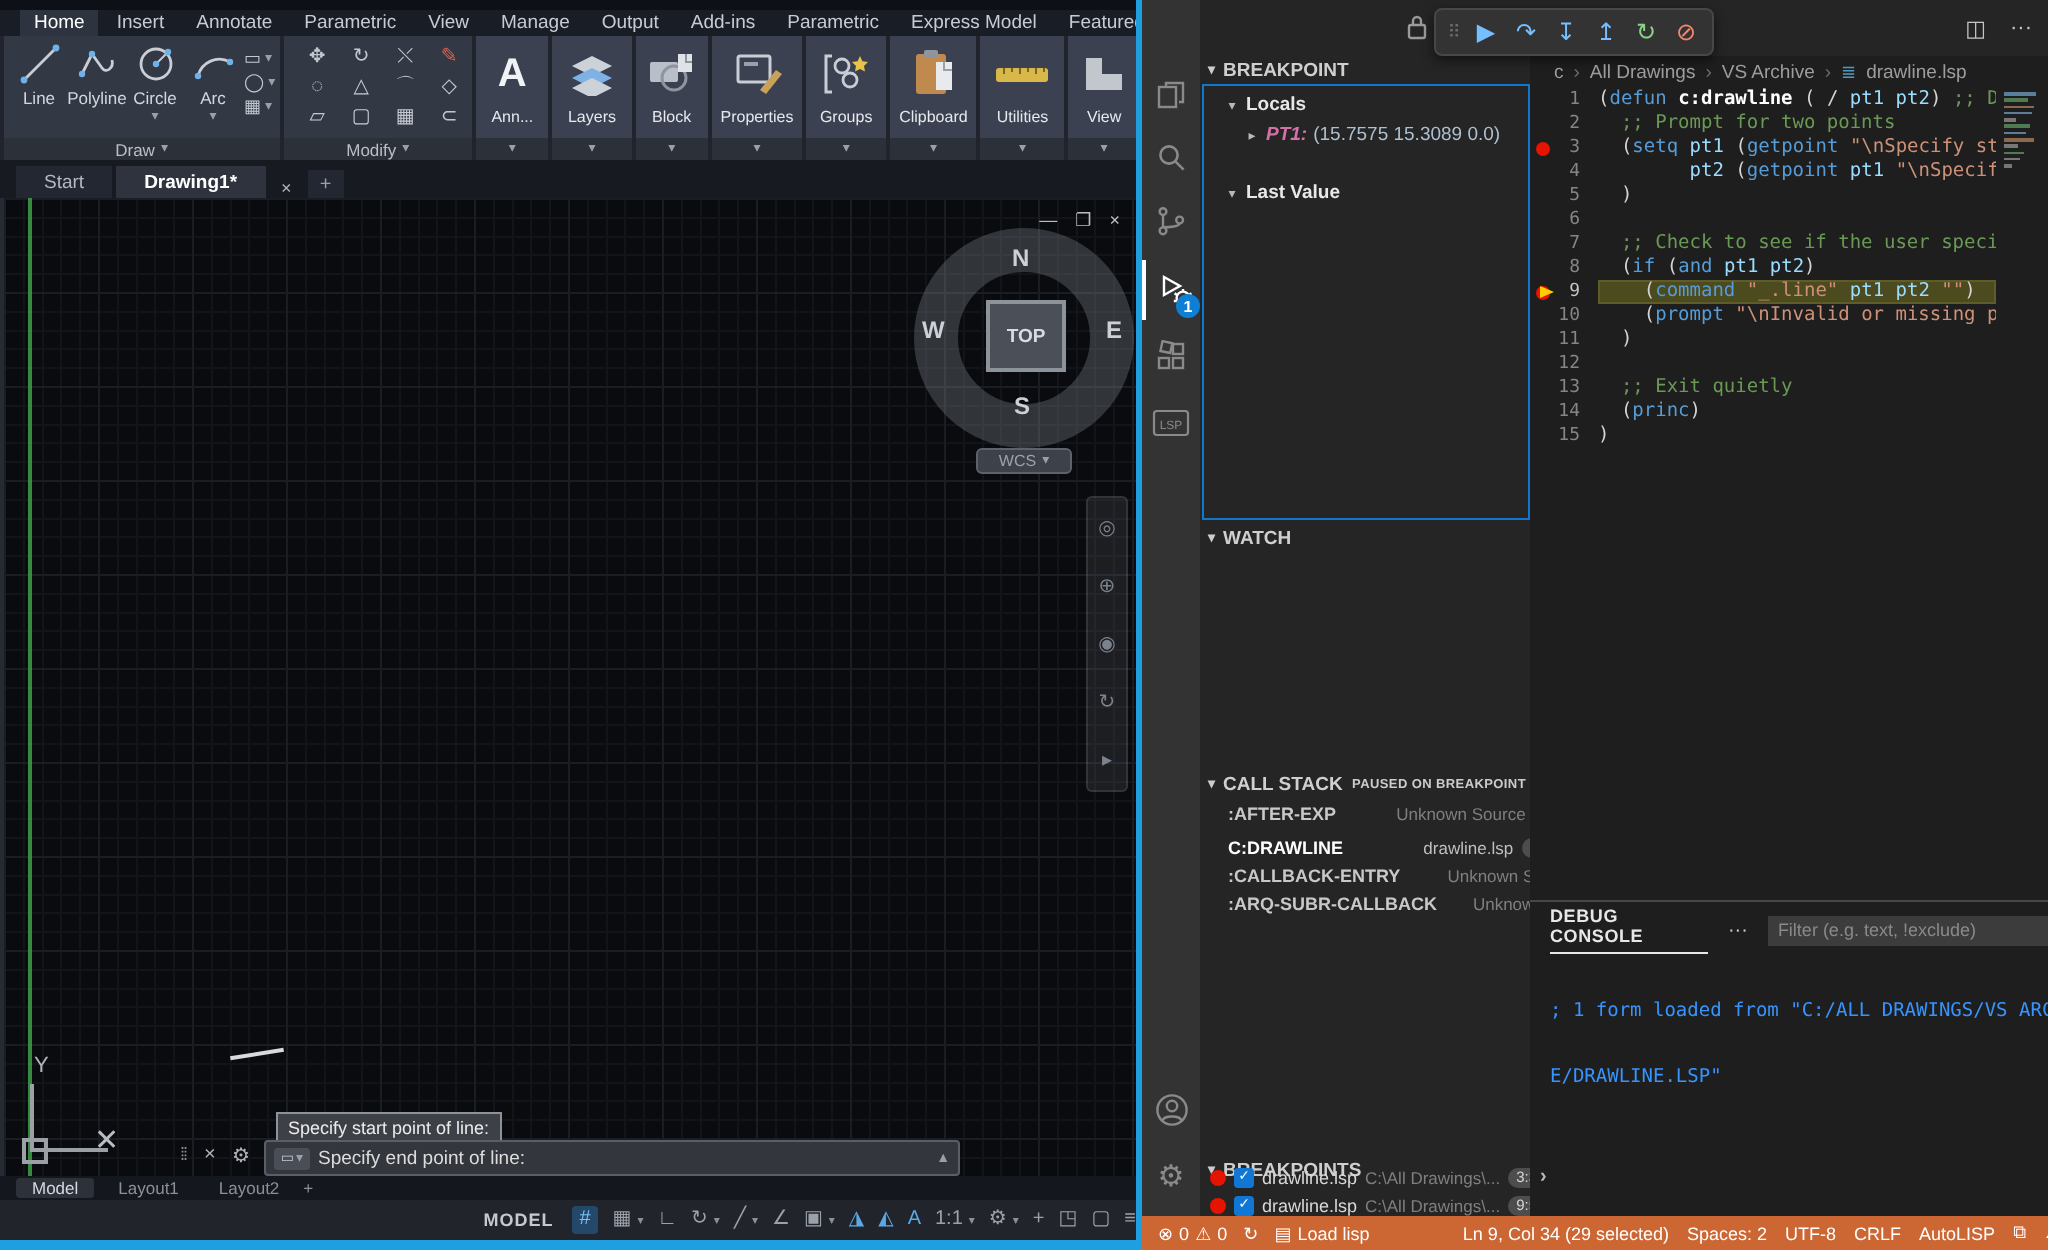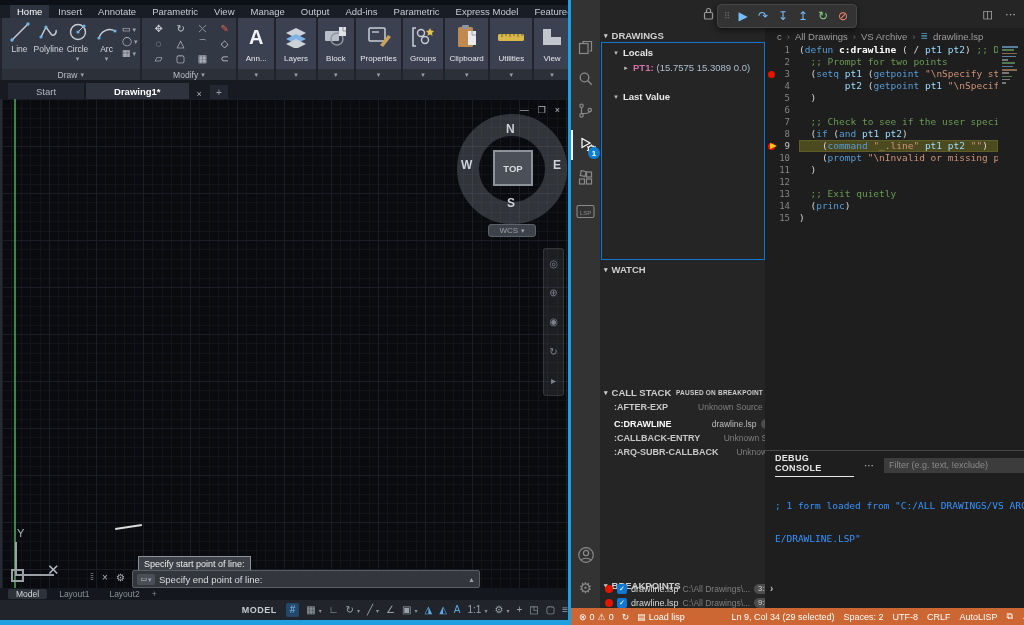--- a/index.html
+++ b/index.html
@@ -28,21 +28,21 @@
   .dtool .lbl{font-size:8.5px;color:#d2d7de;white-space:nowrap;}
   .dsmall{display:flex;flex-direction:column;justify-content:flex-start;padding-top:4px;gap:3px;}
   .dsmall .row{display:flex;align-items:center;gap:2px;color:#c3c8d0;font-size:9px;line-height:1;}
   .mod-grid{display:grid;grid-template-columns:repeat(4,22px);grid-auto-rows:15px;padding:4px 0 0 6px;
     color:#c3c8d0;font-size:10px;line-height:14px;}
   .mod-grid span{text-align:center;}
   .bpanel{width:38px;align-items:center;}
   .bpanel .bicon{height:34px;display:flex;align-items:center;justify-content:center;margin-top:2px;}
   .bpanel .blbl{font-size:8px;color:#e6e9ee;text-align:center;white-space:nowrap;}
   .filetabs{left:0;top:80px;width:100%;height:19px;background:#171a21;display:flex;align-items:flex-end;padding-left:8px;gap:2px;}
-  .ftab{height:16px;display:flex;align-items:center;padding:0 28px;background:#232731;color:#b3b9c2;font-size:9.5px;text-align:right;}
+  .ftab{height:16px;display:flex;align-items:center;padding:0 14px;background:#232731;color:#b3b9c2;font-size:9.5px;text-align:right;}
   .ftab.active{background:#2e333e;color:#fff;font-weight:bold;}
   .ftab-close{color:#aeb4bc;font-size:9px;padding:0 6px;}
   .ftab-new{width:18px;height:14px;background:#232731;color:#9aa0a8;display:flex;align-items:center;justify-content:center;font-size:10px;}
 
   
   .canvas{left:2px;top:99px;width:566px;height:489px;background:#0a0b0e;overflow:hidden;
     background-image:
       repeating-linear-gradient(to right,#1a1d24 0 1px,transparent 1px 47px),
       repeating-linear-gradient(to bottom,#1a1d24 0 1px,transparent 1px 47px),
       repeating-linear-gradient(to right,#121419 0 1px,transparent 1px 9.4px),
@@ -95,21 +95,21 @@
     font-size:8px;display:flex;align-items:center;justify-content:center;font-weight:bold;}
   .sidebar{left:29px;top:0;width:165px;height:608px;background:#252526;font-size:9.5px;color:#cccccc;}
   .sb-run{left:0;top:0;width:100%;height:28px;display:flex;align-items:center;padding-left:16px;
     color:#bbbbbb;font-size:10.5px;}
   .sb-h{position:absolute;left:0;width:100%;height:15px;display:flex;align-items:center;gap:4px;padding-left:4px;
     font-weight:bold;font-size:9.5px;color:#cfcfcf;}
   .sb-h .chev{font-size:7px;color:#cccccc;}
   .vars-body{left:1px;top:42px;width:162px;height:216px;border:1px solid #1177cc;}
   .tree-row{position:absolute;left:0;width:100%;height:15px;display:flex;align-items:center;gap:3px;white-space:nowrap;overflow:hidden;}
   .tr-chev{color:#b8b8b8;font-size:7px;width:8px;text-align:center;flex:none;}
-  .vname{color:#d671a8;font-weight:bold;}
+  .vname{color:#d671a8;font-weight:bold;font-style:italic;}
   .vval{color:#aebfd0;}
   .treelbl{font-weight:bold;color:#e8e8e8;}
   .paused{font-size:6.5px;font-weight:bold;color:#cccccc;margin-left:auto;margin-right:6px;letter-spacing:.2px;}
   .frame{position:absolute;left:0;width:100%;height:14px;display:flex;align-items:center;padding:0 5px 0 14px;gap:4px;white-space:nowrap;overflow:hidden;}
   .fname{color:#e4e4e4;font-size:9px;font-weight:bold;}
   .fsrc{color:#7f7f7f;font-size:8.5px;margin-left:auto;}
   .badge{background:#4d4d4d;color:#d6d6d6;font-size:7.5px;border-radius:6px;padding:0 4px;line-height:10px;flex:none;}
   .badge:empty{display:none;}
   .bp-row{position:absolute;left:0;width:100%;height:14px;display:flex;align-items:center;gap:4px;padding-left:5px;white-space:nowrap;overflow:hidden;}
   .bp-dot{width:8px;height:8px;border-radius:50%;background:#e51400;flex:none;}
@@ -534,21 +534,21 @@
             <path d="M4.2 14.5 C4.8 11.5 13.2 11.5 13.8 14.5"></path>
           </svg>
       </div>
       <div class="act-ic" style="top:573px;font-size:15px;">⚙</div>
     </div>
 
     <div class="abs sidebar">
 
       <div class="abs sb-h" style="top:28px;">
         <span class="chev">▾</span>
-        <span>DRAWINGS</span>
+        <span>BREAKPOINT</span>
       </div>
       <div class="abs vars-body">
         <div class="tree-row" style="top:2px;padding-left:10px;">
           <span class="tr-chev">▾</span>
           <span class="treelbl">Locals</span>
         </div>
         <div class="tree-row" style="top:17px;padding-left:20px;">
           <span class="tr-chev">▸</span>
           <span class="vname">PT1:</span>
           <span class="vval">(15.7575 15.3089 0.0)</span>

